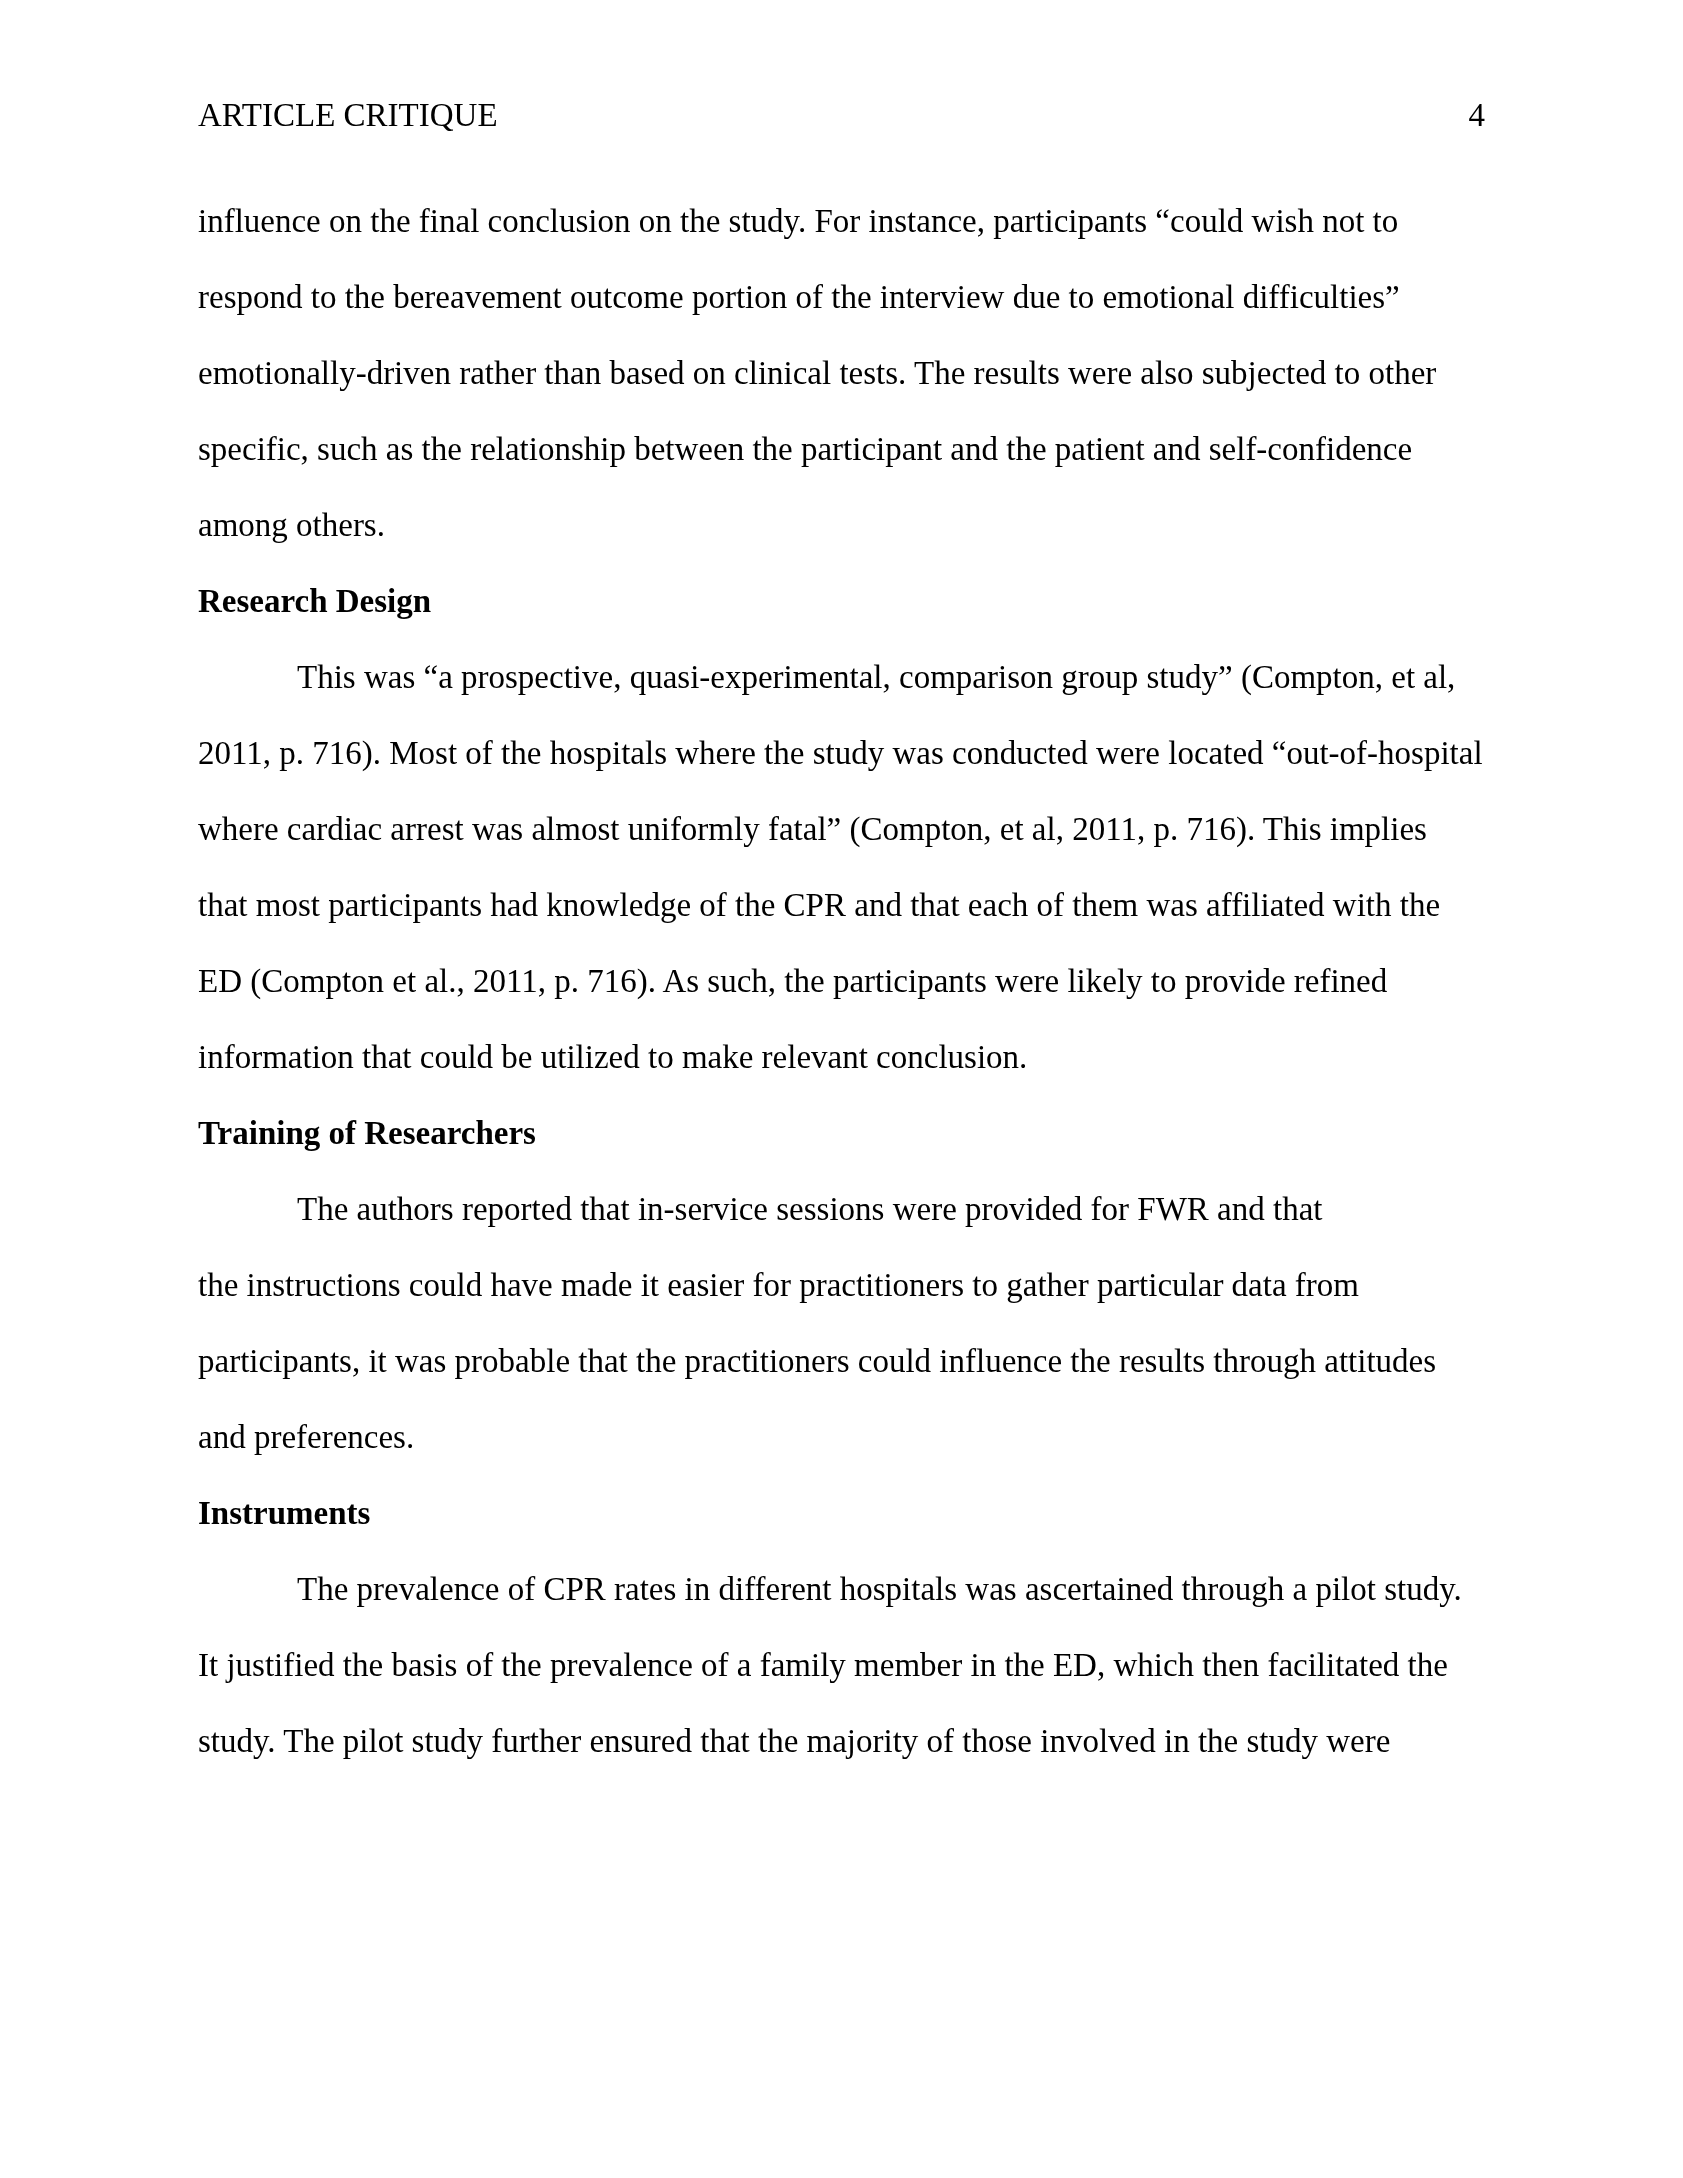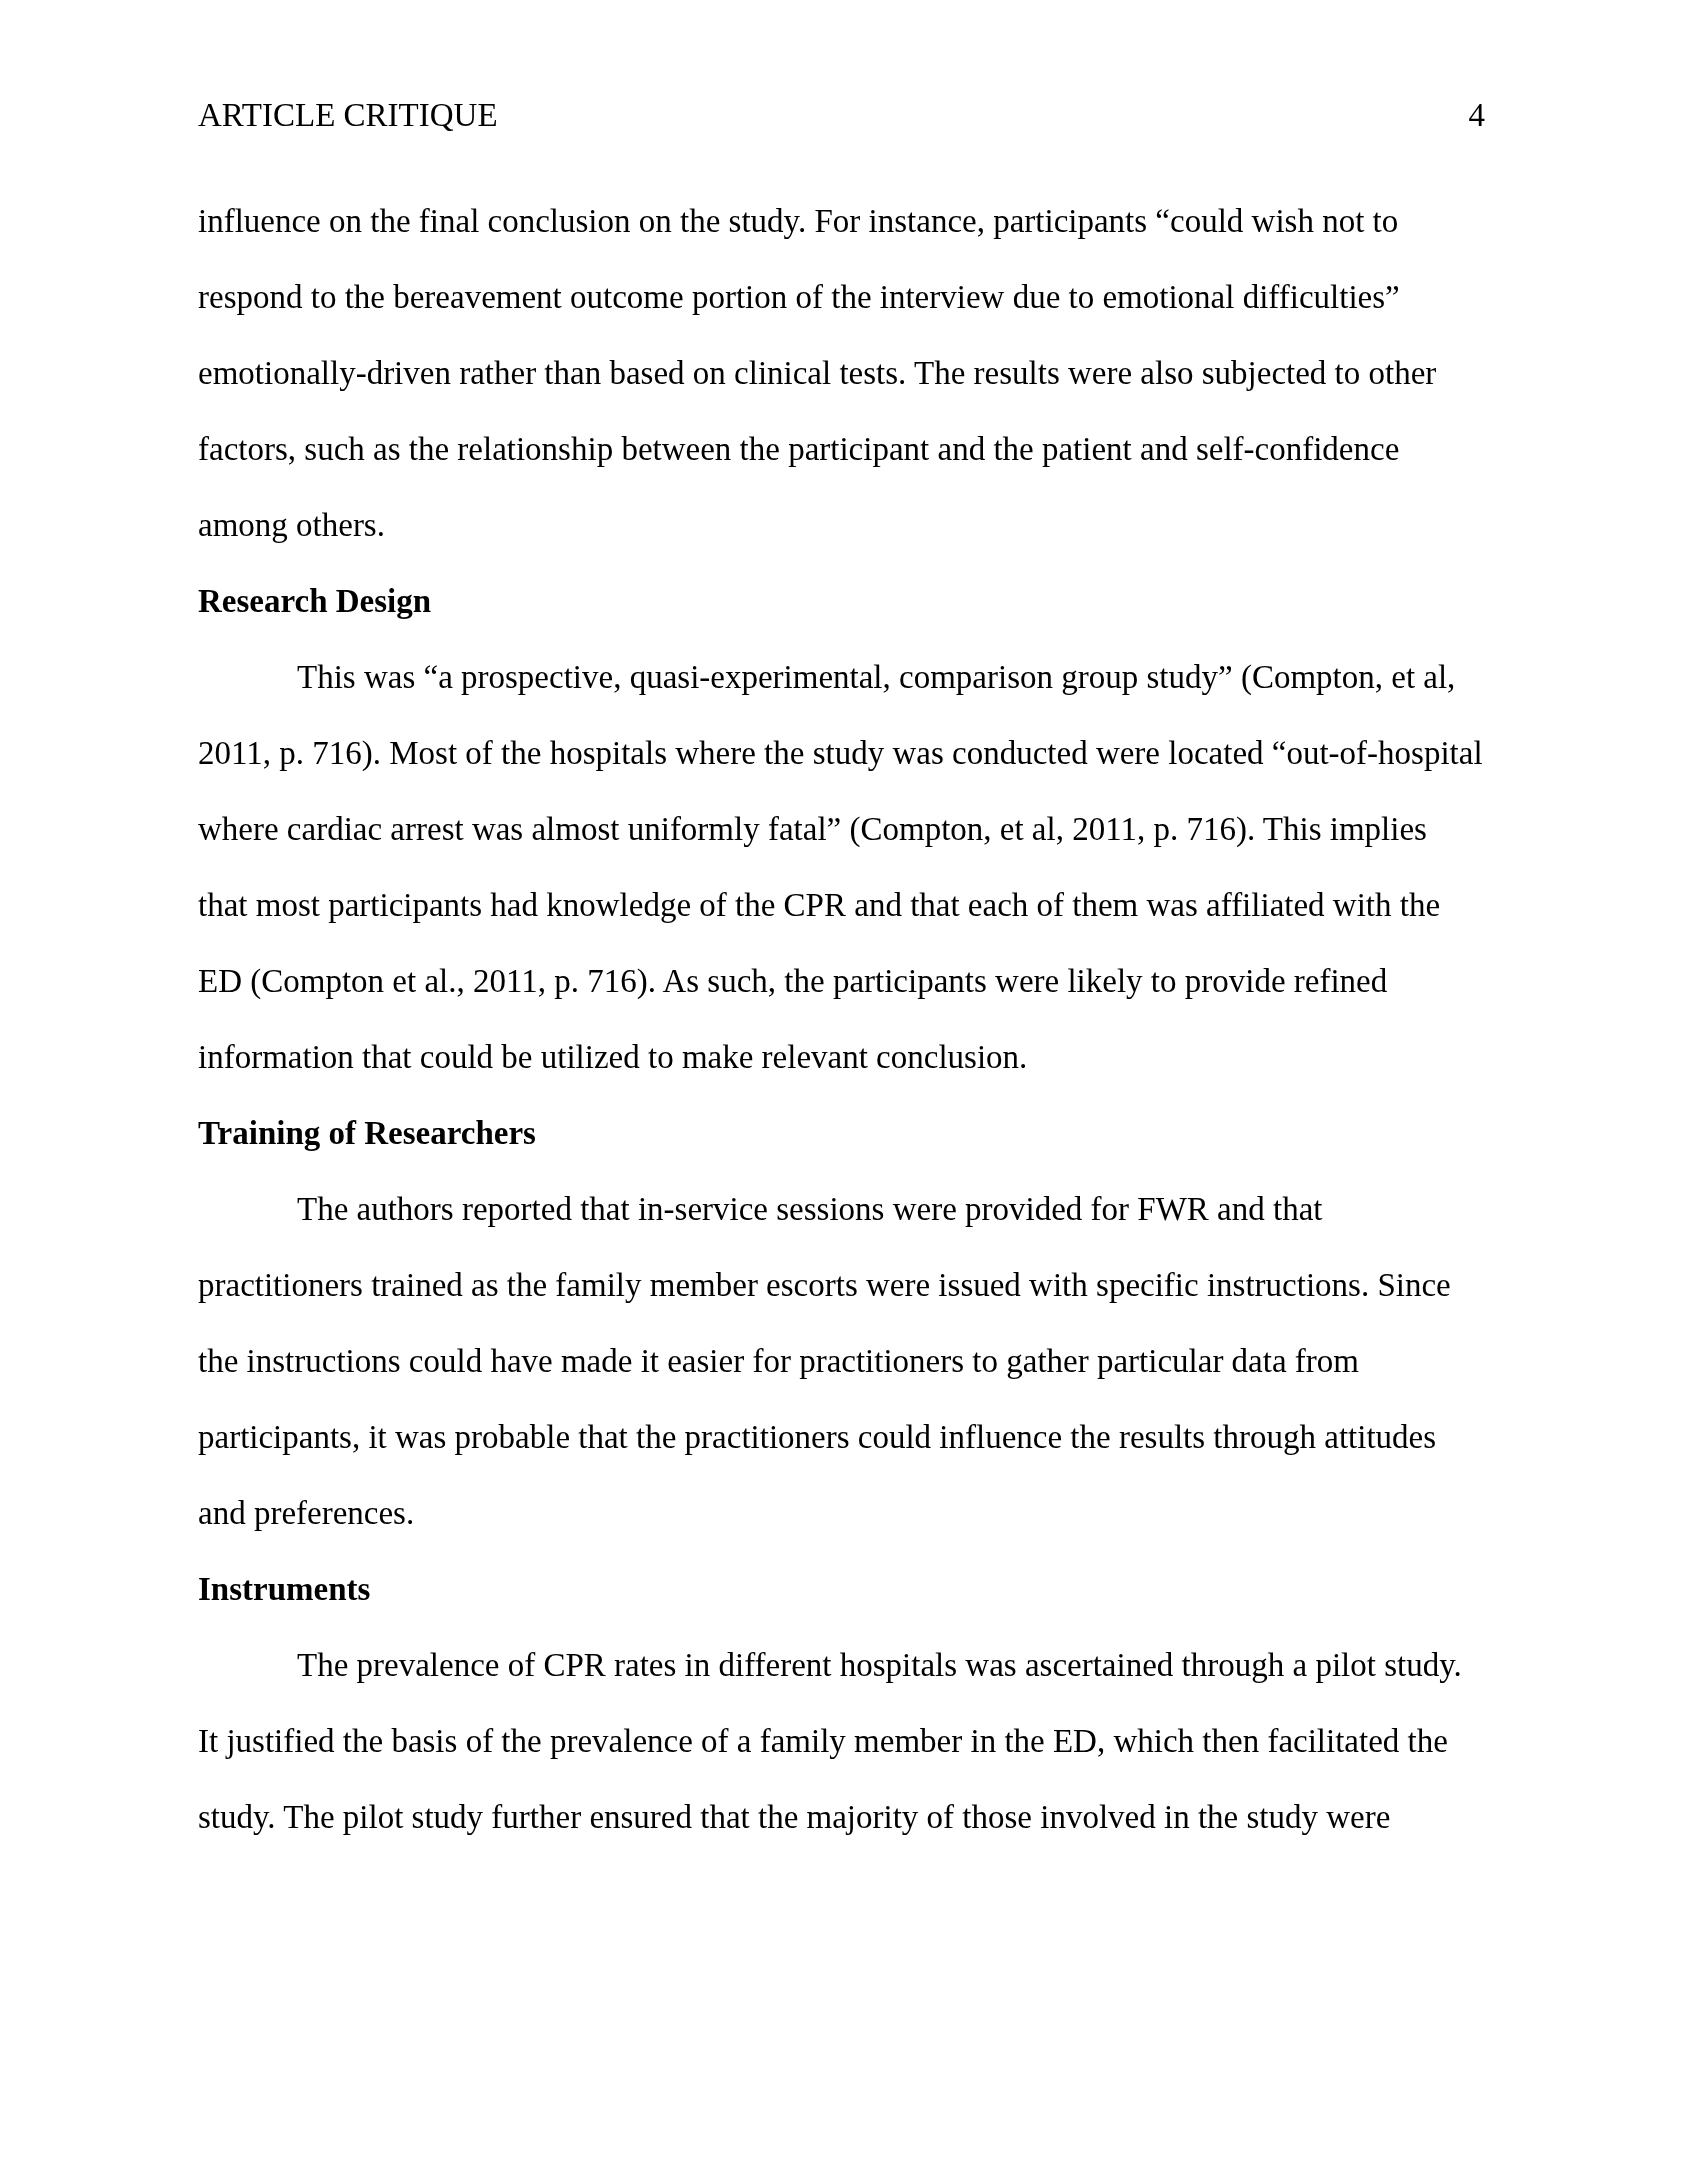--- a/index.html
+++ b/index.html
@@ -58,40 +58,39 @@
     <span>ARTICLE CRITIQUE</span>
     <span>4</span>
   </header>
 
   <main class="page-body">
 
     <section class="para">
         <div class="line">influence on the final conclusion on the study. For instance, participants “could wish not to</div>
         <div class="line">respond to the bereavement outcome portion of the interview due to emotional difficulties”</div>
         <div class="line">emotionally-driven rather than based on clinical tests. The results were also subjected to other</div>
-        <div class="line">factors, such as the relationship between the participant and the patient and self-confidence</div>
+        <div class="line">specific, such as the relationship between the participant and the patient and self-confidence</div>
         <div class="line">among others.</div>
       </section>
 
     <h2 class="heading">Research Design</h2>
 
     <section class="para indent-first">
         <div class="line">This was “a prospective, quasi-experimental, comparison group study” (Compton, et al,</div>
         <div class="line">2011, p. 716). Most of the hospitals where the study was conducted were located “out-of-hospital</div>
         <div class="line">where cardiac arrest was almost uniformly fatal” (Compton, et al, 2011, p. 716). This implies</div>
         <div class="line">that most participants had knowledge of the CPR and that each of them was affiliated with the</div>
         <div class="line">ED (Compton et al., 2011, p. 716). As such, the participants were likely to provide refined</div>
         <div class="line">information that could be utilized to make relevant conclusion.</div>
       </section>
 
     <h2 class="heading">Training of Researchers</h2>
 
     <section class="para indent-first">
         <div class="line">The authors reported that in-service sessions were provided for FWR and that</div>
-        <div class="line">practitioners trained as the family member escorts were issued with specific instructions. Since</div>
         <div class="line">the instructions could have made it easier for practitioners to gather particular data from</div>
         <div class="line">participants, it was probable that the practitioners could influence the results through attitudes</div>
         <div class="line">and preferences.</div>
       </section>
 
     <h2 class="heading">Instruments</h2>
 
     <section class="para indent-first">
         <div class="line">The prevalence of CPR rates in different hospitals was ascertained through a pilot study.</div>
         <div class="line">It justified the basis of the prevalence of a family member in the ED, which then facilitated the</div>

